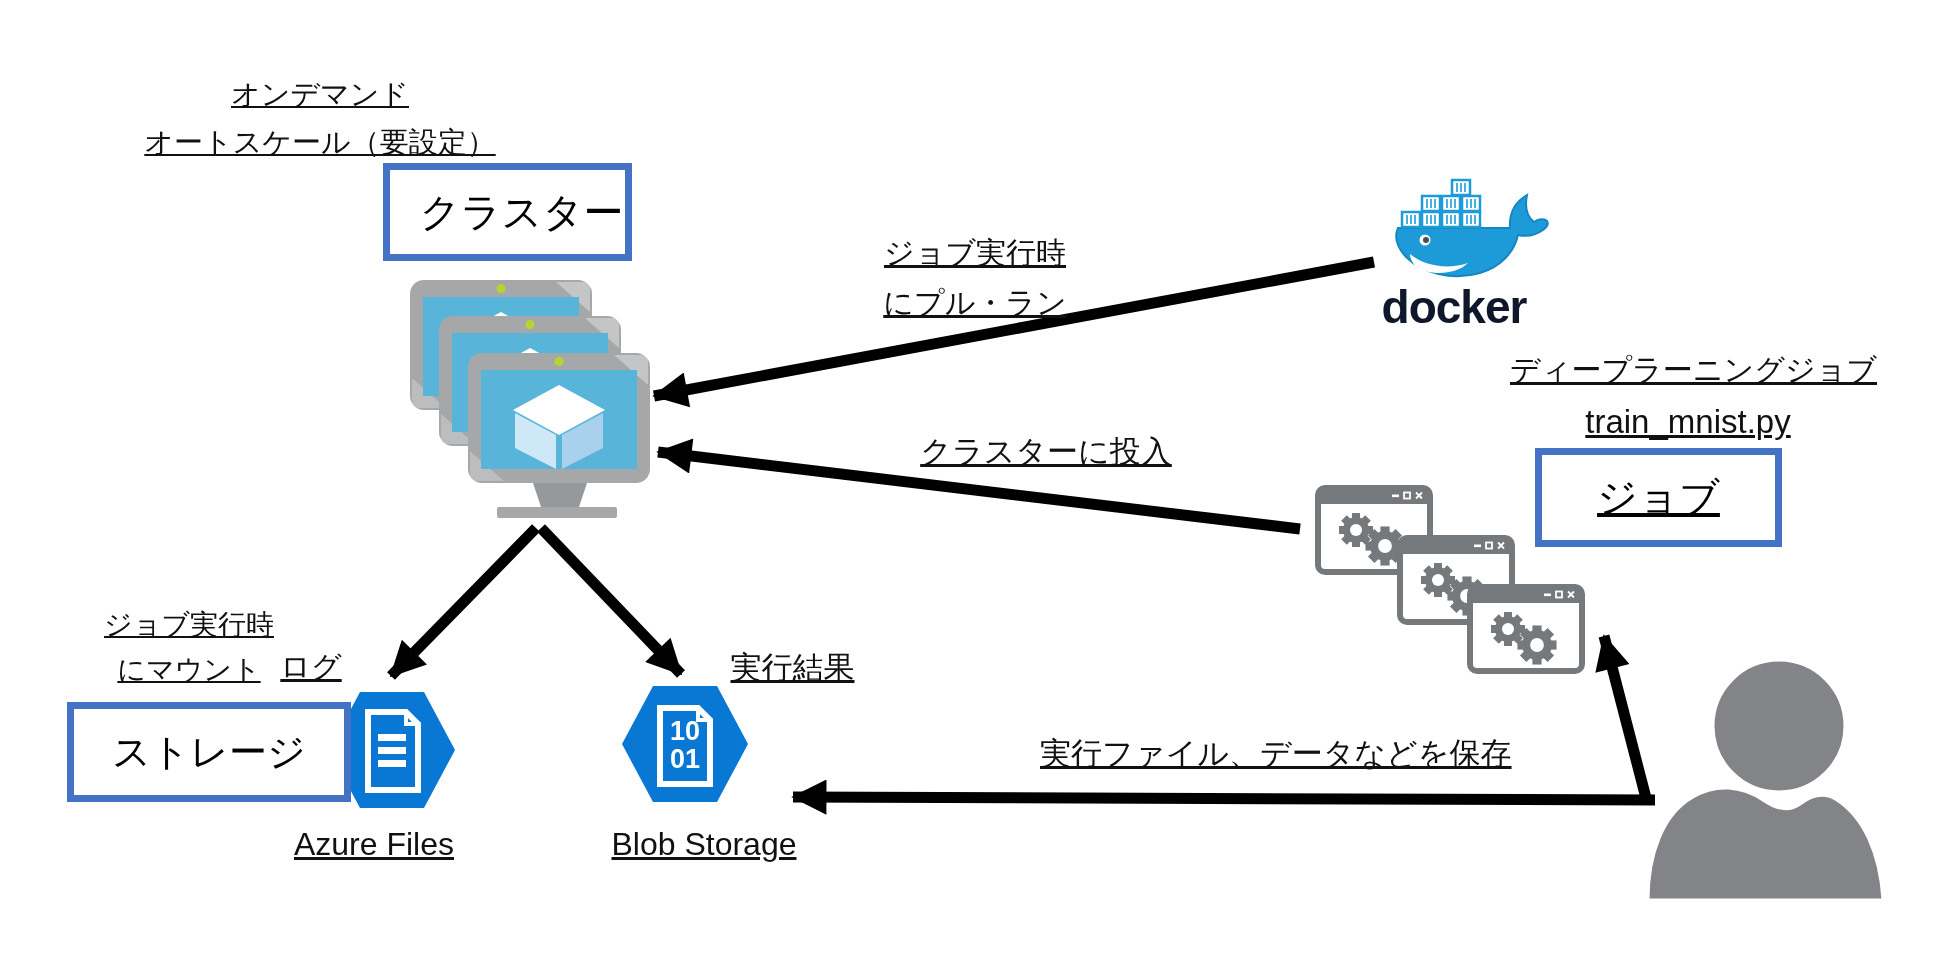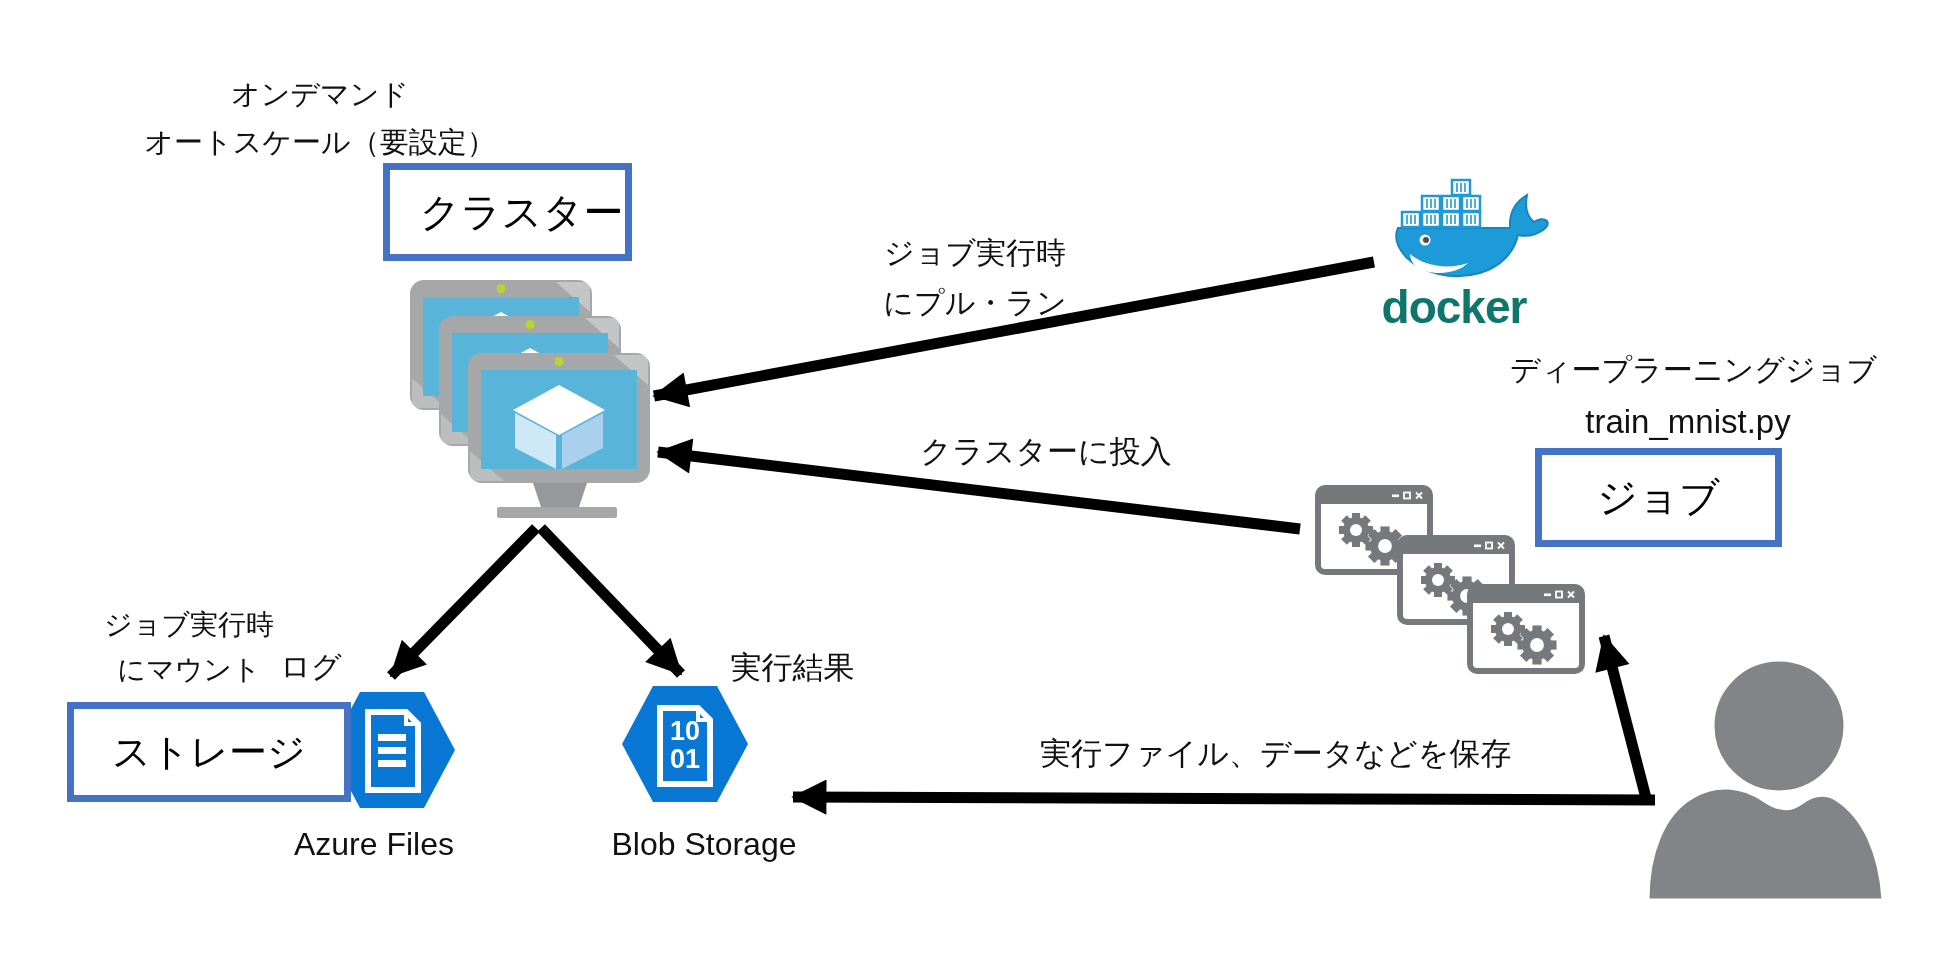--- a/index.html
+++ b/index.html
@@ -1,25 +1,25 @@
 <!DOCTYPE html>
 <html><head>
 <meta charset="utf-8">
 <style>
   html,body{margin:0;padding:0;background:#fff;}
   body{width:1943px;height:959px;position:relative;overflow:hidden;
        font-family:"Liberation Sans","DejaVu Sans",sans-serif;color:#111;}
   .stage{position:absolute;left:0;top:0;width:1943px;height:959px;}
   svg.layer{position:absolute;left:0;top:0;}
-  .txt{position:absolute;text-align:center;line-height:1.55;white-space:nowrap;}
+  .txt{position:absolute;text-align:center;line-height:1.55;white-space:nowrap;text-decoration:underline;}
   .bluebox{position:absolute;border:7px solid #4472C4;background:#fff;
            display:flex;align-items:center;justify-content:center;
            font-size:40px;color:#000;box-sizing:border-box;}
   .wordmark{position:absolute;text-align:center;font-weight:bold;
-            color:#0f766e;font-size:46px;letter-spacing:-1px;}
+            color:#0f172a;font-size:46px;letter-spacing:-1px;}
 </style>
 </head>
 <body>
 
 <div class="stage">
 
 <svg class="layer" width="1943" height="959" viewBox="0 0 1943 959">
   <defs>
     <marker id="ah" viewBox="0 0 10 10" refX="9.5" refY="5" markerWidth="3.8" markerHeight="3.2" orient="auto">
       <path d="M0,0 L10,5 L0,10 Z" fill="#000"></path>
@@ -155,21 +155,21 @@
 
 <div class="txt" style="left:890px;top:428px;width:312px;font-size:31px;">クラスターに投入</div>
 
 <div class="wordmark" style="left:1354px;top:280px;width:200px;">docker</div>
 
 <div class="txt" style="left:1510px;top:344px;width:356px;font-size:30px;line-height:52px;">
   <div>ディープラーニングジョブ</div>
   <div style="font-size:33px;">train_mnist.py</div>
 </div>
 
-<div class="bluebox" style="left:1535px;top:448px;width:247px;height:99px;">
+<div class="bluebox" style="left:1535px;top:448px;width:247px;height:99px;text-decoration:underline;">
   <span>ジョブ</span>
 </div>
 
 <div class="txt" style="left:78px;top:602px;width:222px;font-size:28px;line-height:45px;">
   <div>ジョブ実行時</div>
   <div>にマウント</div>
 </div>
 
 <div class="txt" style="left:270px;top:644px;width:82px;font-size:30px;">ログ</div>
 

